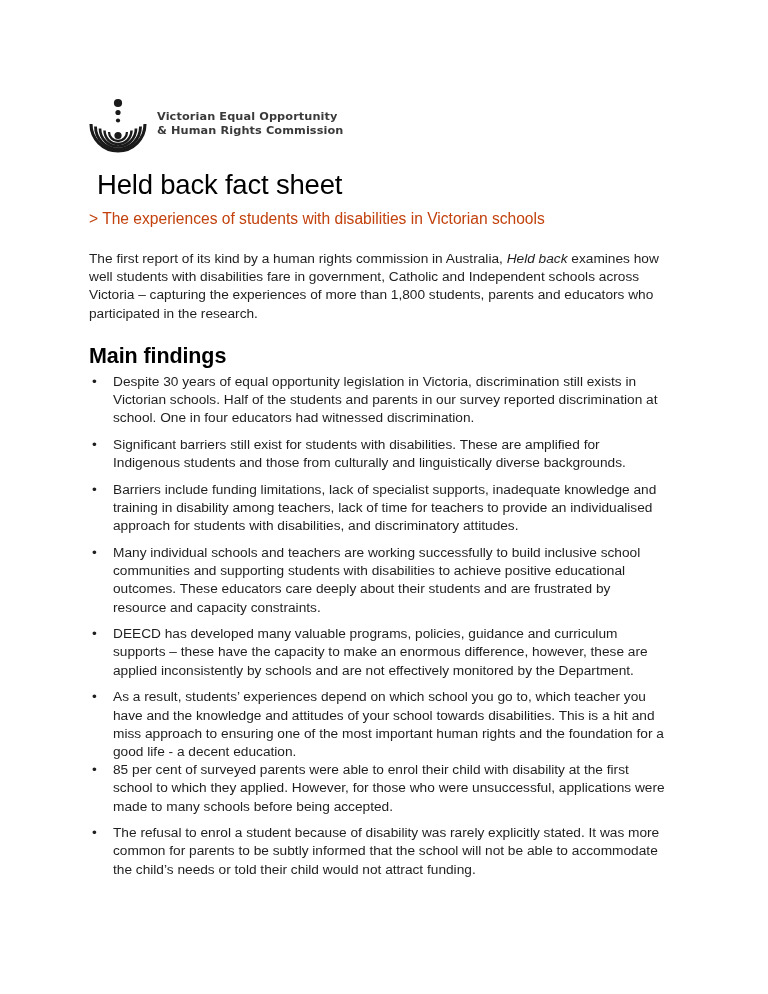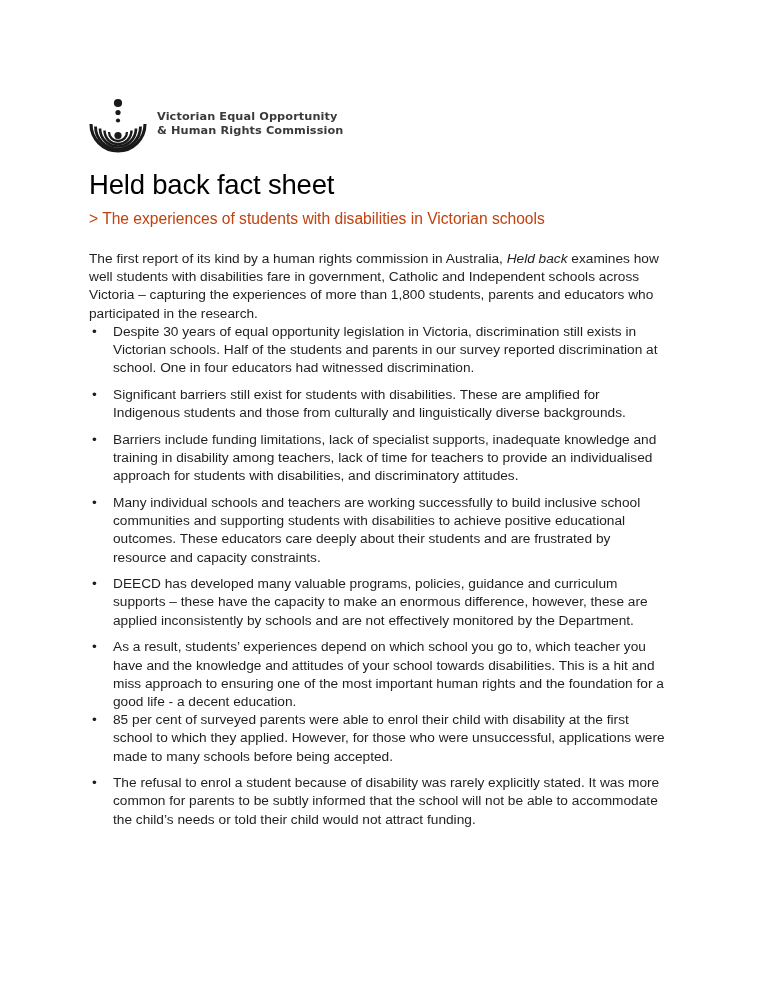--- a/index.html
+++ b/index.html
@@ -45,21 +45,21 @@
     font-size: 11.3px;
     line-height: 14.5px;
     color: #3a3a3a;
     letter-spacing: 0.1px;
     white-space: nowrap;
   }
 
   
   .doc-title {
     position: absolute;
-    left: 89px;
+    left: 97px;
     top: 136px;
     font-size: 27.5px;
     font-weight: normal;
     line-height: 32px;
     color: #000;
     margin: 0;
     letter-spacing: -0.2px;
   }
   .doc-subtitle {
     position: absolute;
@@ -178,20 +178,21 @@
     </div>
   </div>
 
   <h1 class="doc-title">Held back fact sheet</h1>
   <div class="doc-subtitle">&gt; The experiences of students with disabilities in Victorian schools</div>
 
   <div class="content">
 
     <p class="body-text"><span>The first report of its kind by a human rights commission in Australia, </span><em>Held back</em><span> examines how well students with disabilities fare in government, Catholic and Independent schools across Victoria – capturing the experiences of more than 1,800 students, parents and educators who participated in the research.</span></p>
 
+    <h2 class="section-heading">Main findings</h2>
     <ul class="bullets">
       <li><span class="bullet-dot">•</span><span>Despite 30 years of equal opportunity legislation in Victoria, discrimination still exists in Victorian schools. Half of the students and parents in our survey reported discrimination at school. One in four educators had witnessed discrimination.</span></li>
       <li><span class="bullet-dot">•</span><span>Significant barriers still exist for students with disabilities. These are amplified for Indigenous students and those from culturally and linguistically diverse backgrounds.</span></li>
       <li><span class="bullet-dot">•</span><span>Barriers include funding limitations, lack of specialist supports, inadequate knowledge and training in disability among teachers, lack of time for teachers to provide an individualised approach for students with disabilities, and discriminatory attitudes.</span></li>
       <li><span class="bullet-dot">•</span><span>Many individual schools and teachers are working successfully to build inclusive school communities and supporting students with disabilities to achieve positive educational outcomes. These educators care deeply about their students and are frustrated by resource and capacity constraints.</span></li>
       <li><span class="bullet-dot">•</span><span>DEECD has developed many valuable programs, policies, guidance and curriculum supports – these have the capacity to make an enormous difference, however, these are applied inconsistently by schools and are not effectively monitored by the Department.</span></li>
       <li><span class="bullet-dot">•</span><span>As a result, students’ experiences depend on which school you go to, which teacher you have and the knowledge and attitudes of your school towards disabilities. This is a hit and miss approach to ensuring one of the most important human rights and the foundation for a good life - a decent education.</span></li>
     </ul>
 
     <ul class="bullets">

